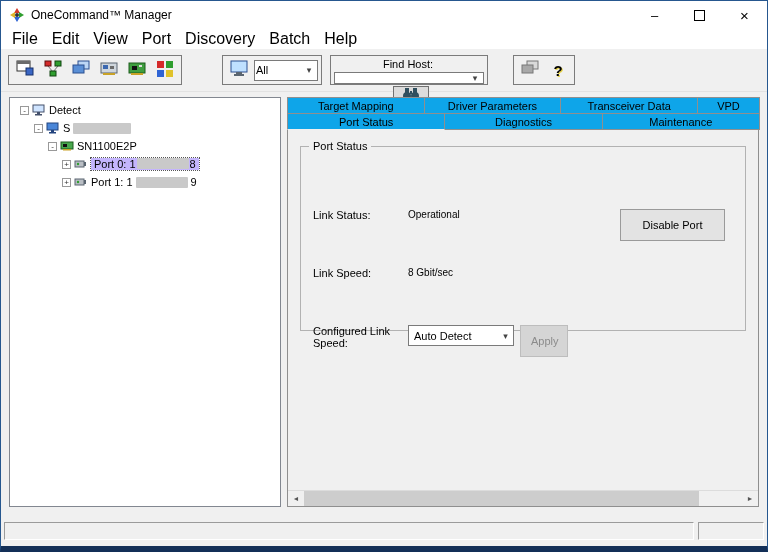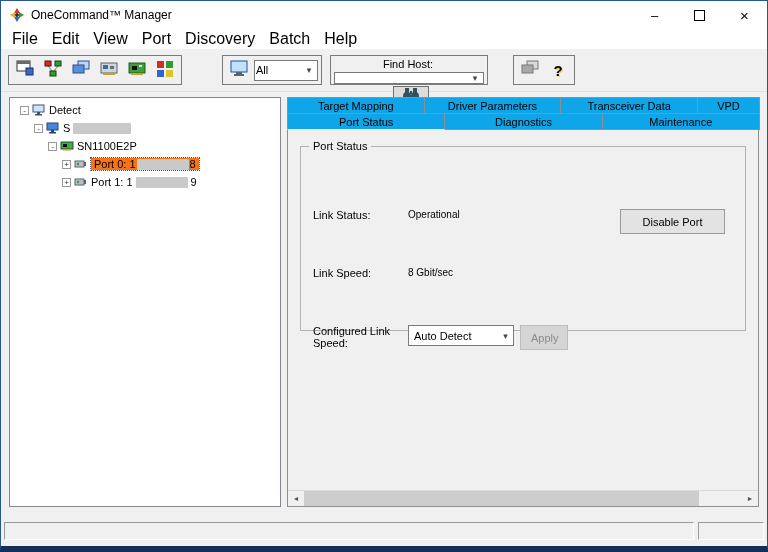--- a/index.html
+++ b/index.html
@@ -37,37 +37,37 @@
   .main{flex:1;display:flex;padding:5px 8px 10px;gap:6px;min-height:0;}
   .tree-panel{width:272px;flex:0 0 272px;background:#fff;border:1px solid #828790;box-sizing:border-box;padding:3px 0;overflow:hidden;}
   .tree-row{display:flex;align-items:center;height:18px;font-size:11px;gap:3px;white-space:nowrap;}
   .expander{width:9px;height:9px;flex:0 0 9px;border:1px solid #999;background:#fff;font-size:8px;line-height:7px;
             text-align:center;box-sizing:border-box;color:#333;}
   .lv0{padding-left:10px}.lv1{padding-left:24px}.lv2{padding-left:38px}.lv3{padding-left:52px}
   .tree-icon{display:flex;flex:0 0 auto;}
   .redacted{display:inline-block;height:11px;background:#c9c9c9;border-radius:1px;vertical-align:middle;}
   .red-host{width:58px;}
   .red-port{width:52px;}
-  .sel-wrap{display:flex;align-items:center;gap:1px;background:#f97316;outline:1px dotted #555;padding:0 3px;}
+  .sel-wrap{display:flex;gap:1px;background:#c4b5fd;outline:1px dotted #555;padding:0 3px;}
   
   .tab-panel{flex:1;display:flex;flex-direction:column;min-width:0;}
   .tabs-row{display:flex;flex:0 0 17px;}
   .tabs-row.second{margin-top:-1px;}
   .tab{border:1px solid #8f8f8f;background:#0ea5e9;font-size:11px;display:flex;align-items:center;justify-content:center;
        flex:1;margin-right:-1px;box-sizing:border-box;white-space:nowrap;overflow:hidden;}
   .tab.vpd{flex:0.45;}
   .tab.active{border-bottom-color:#f0f0f0;position:relative;z-index:3;}
   .pane{margin-top:-1px;border:1px solid #8f8f8f;flex:1;display:flex;flex-direction:column;background:#f0f0f0;min-height:0;}
   .pane-content{flex:1;padding:10px 10px 4px;}
   .groupbox{position:relative;border:1px solid #b2b2b2;height:185px;margin:6px 2px 0;padding:26px 12px 0;box-sizing:border-box;}
   .groupbox-title{position:absolute;top:-7px;left:8px;background:#f0f0f0;padding:0 4px;font-size:11px;}
   .field-row{display:flex;align-items:flex-start;margin-bottom:13px;font-size:11px;height:22px;margin-top:36px;}
   .field-label{width:95px;flex:0 0 95px;}
   .field-value{font-size:10px;}
-  .btn{background:#e3e3e3;border:1px solid #9a9a9a;font-size:11px;height:25px;padding:0 10px;
+  .btn{background:#e3e3e3;border:1px solid #9a9a9a;font-size:11px;height:32px;padding:0 10px;
        font-family:"Liberation Sans","DejaVu Sans",sans-serif;}
   .disable-btn{margin-left:auto;width:105px;margin-right:8px;}
   .btn.disabled{background:#d5d5d5;border-color:#bdbdbd;color:#8b8b8b;}
   .dropdown{width:106px;height:21px;border:1px solid #7a7a7a;background:#fff;display:flex;align-items:center;
             justify-content:space-between;padding-left:5px;font-size:11px;box-sizing:border-box;}
   .dropdown .arrow{width:15px;text-align:center;font-size:9px;color:#444;}
   .apply-btn{margin-left:6px;width:48px;}
   
   .hscroll{flex:0 0 15px;display:flex;background:#f0f0f0;border-top:1px solid #dcdcdc;}
   .scroll-btn{width:16px;flex:0 0 16px;display:flex;align-items:center;justify-content:center;font-size:7px;color:#555;}

